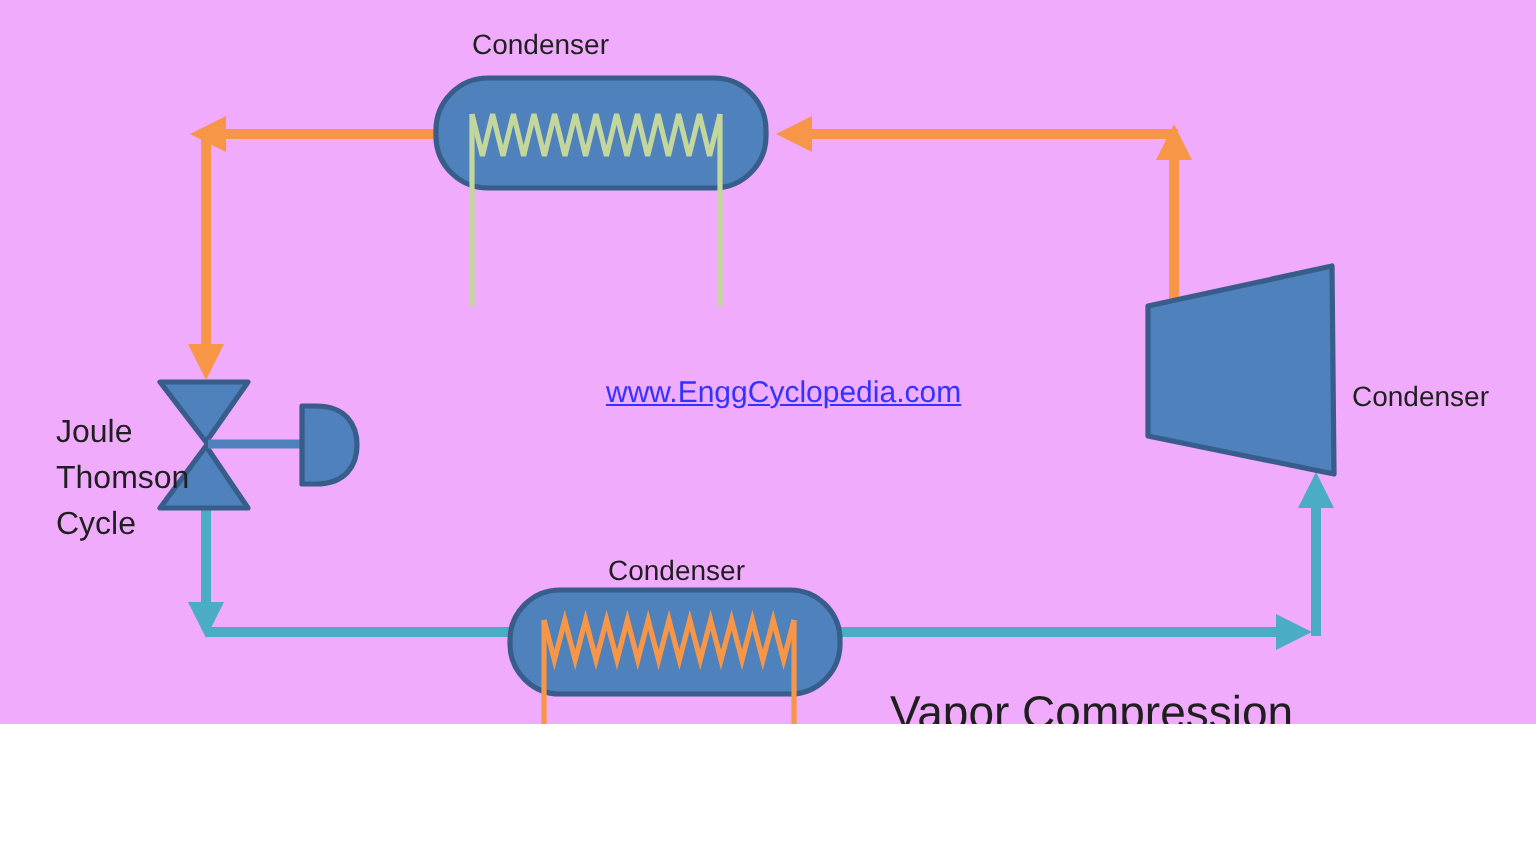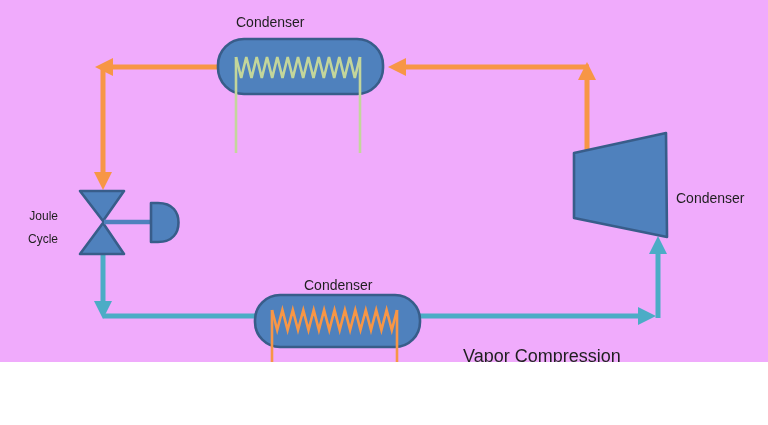--- a/index.html
+++ b/index.html
@@ -20,26 +20,26 @@
   svg{position:absolute;left:0;top:0;}
   .pipe-hot{stroke:var(--hot-line);stroke-width:5;fill:none;}
   .arrow-hot{fill:var(--hot-line);stroke:none;}
   .pipe-cold{stroke:var(--cold-line);stroke-width:5;fill:none;}
   .arrow-cold{fill:var(--cold-line);stroke:none;}
   .shape{fill:var(--shape-fill);stroke:var(--shape-border);stroke-width:2.6;stroke-linejoin:round;}
   .stem{stroke:var(--shape-fill);stroke-width:4.5;}
   .coil-green{stroke:var(--condenser-coil);stroke-width:2.6;fill:none;stroke-linejoin:miter;}
   .coil-orange{stroke:var(--evaporator-coil);stroke-width:2.6;fill:none;stroke-linejoin:miter;}
   .lbl{position:absolute;font-size:14px;line-height:17px;white-space:nowrap;}
-  .valve-lbl{position:absolute;left:28px;top:205px;font-size:12px;line-height:23px;text-align:right;}
+  .valve-lbl{position:absolute;left:28px;top:205px;font-size:16px;line-height:23px;}
   .site-link{
     position:absolute;left:303px;top:188px;font-size:15px;
     color:var(--link-color);text-decoration:underline;cursor:pointer;white-space:nowrap;
   }
-  .title{position:absolute;left:463px;top:341px;font-size:18px;line-height:31px;white-space:nowrap;}
+  .title{position:absolute;left:445px;top:341px;font-size:23px;line-height:31px;white-space:nowrap;}
 </style>
 </head>
 <body>
 
 <div class="canvas">
 
   <svg width="768" height="425" viewBox="0 0 768 425">
 
     <g>
       <line class="pipe-hot" x1="587" y1="151" x2="587" y2="79"></line>
@@ -82,21 +82,23 @@
       <line class="coil-orange" x1="397" y1="310" x2="397" y2="425"></line>
     </g>
   </svg>
 
   <div class="lbl" style="left:236px;top:14px;">Condenser</div>
   <div class="lbl" style="left:676px;top:190px;">Condenser</div>
   <div class="lbl" style="left:304px;top:277px;">Condenser</div>
 
   <div class="valve-lbl">
     <div>Joule</div>
+    <div>Thomson</div>
     <div>Cycle</div>
   </div>
 
+  <span class="site-link">www.EnggCyclopedia.com</span>
 
   <div class="title">
     <div>Vapor Compression</div>
   </div>
 
 </div>
 
 </body></html>

